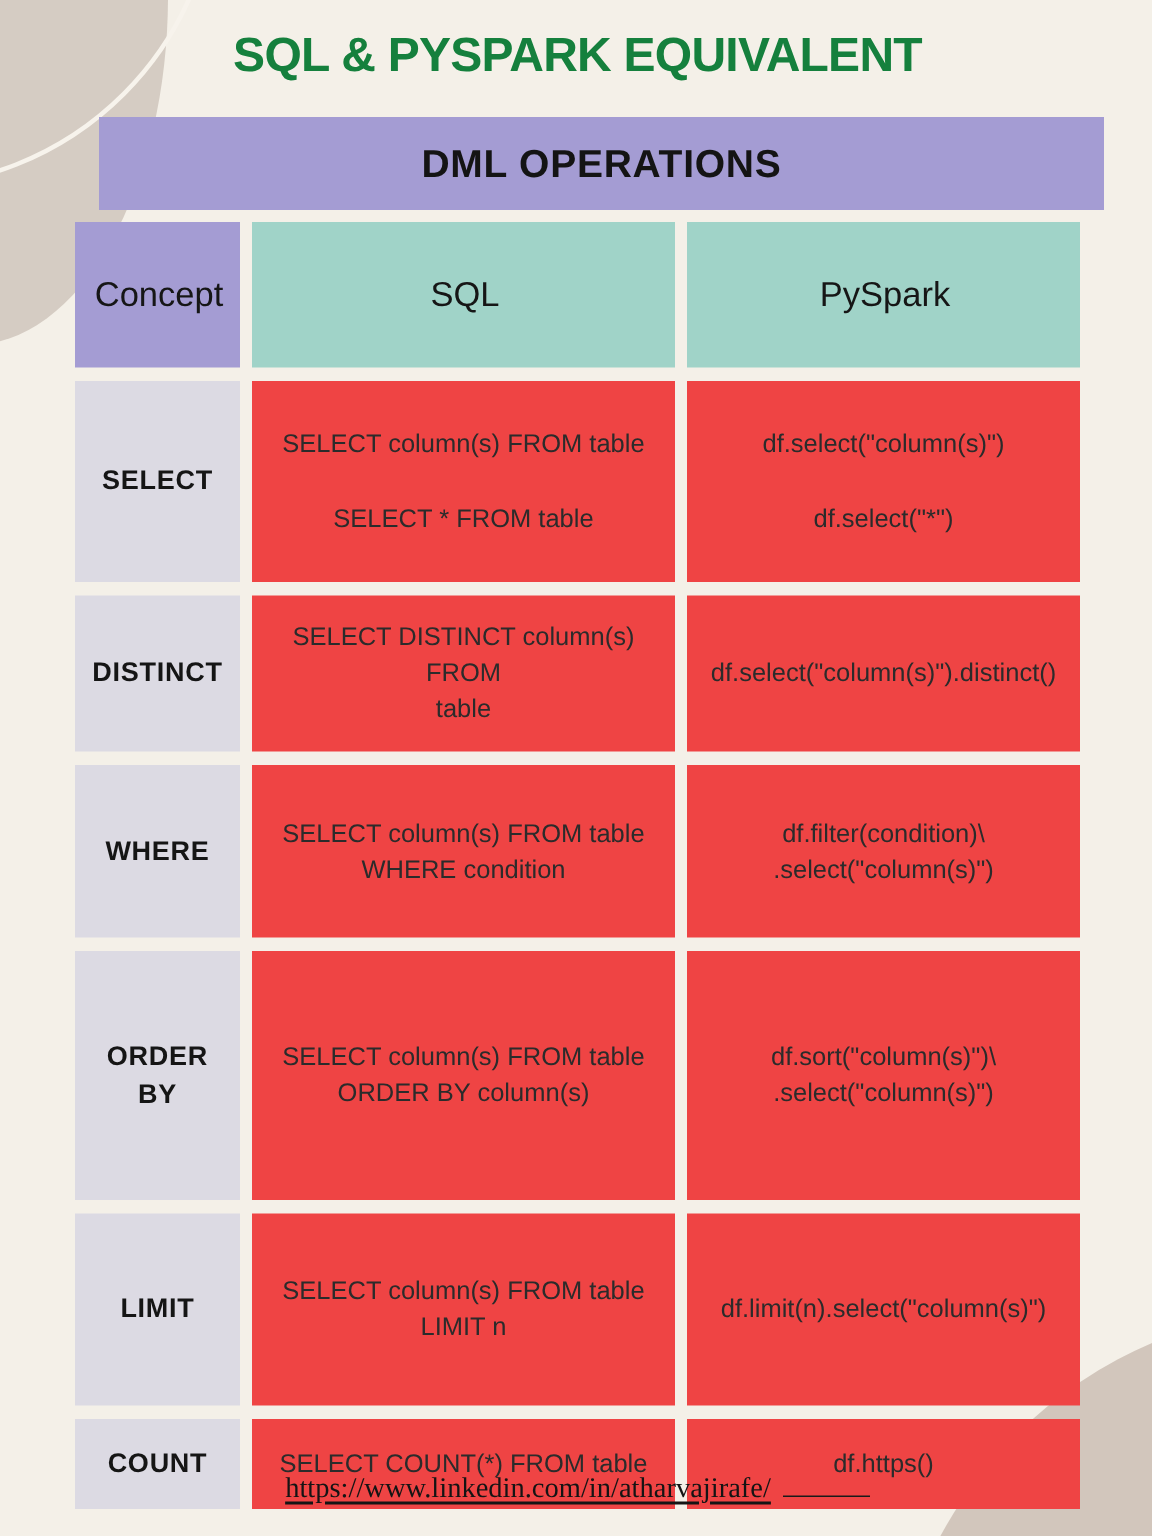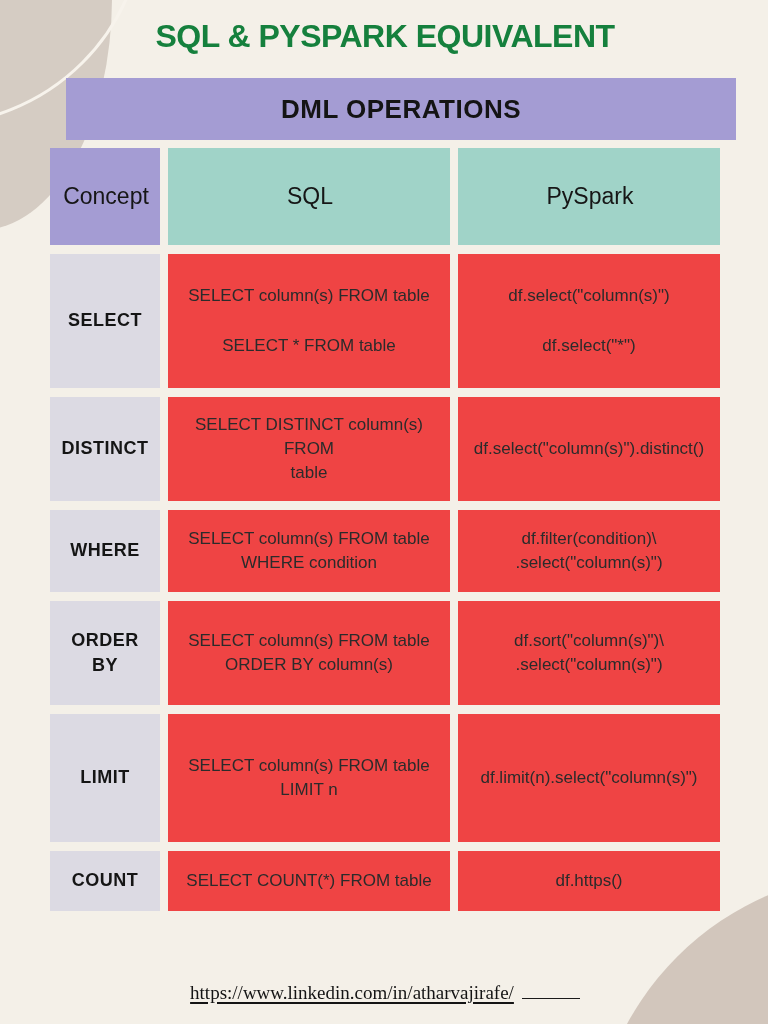--- a/index.html
+++ b/index.html
@@ -40,22 +40,22 @@
     text-align:center;padding:4px 10px;box-sizing:border-box;
   }
   .hc{font-size:23px;font-weight:500;color:#161616;padding-left:12px;}
   .concept-h{background:#a49cd3;}
   .teal-h{background:#a0d3c8;}
   .concept{background:#dcdae3;font-weight:700;font-size:18px;letter-spacing:0.5px;color:#151515;}
   .sql,.pyspark{background:#ef4444;font-size:17px;color:#2b2b2b;}
   .line{line-height:1.4;}
   #tbody .trow:nth-child(1){height:134px;}
   #tbody .trow:nth-child(2){height:104px;}
-  #tbody .trow:nth-child(3){height:82px;}
-  #tbody .trow:nth-child(4){height:104px;}
+  #tbody .trow:nth-child(3){height:115px;}
+  #tbody .trow:nth-child(4){height:166px;}
   #tbody .trow:nth-child(5){height:128px;}
   #tbody .trow:nth-child(6){height:60px;}
   #tbody .trow:nth-child(1) .line + .line{margin-top:26px;}
 
   .footer{
     position:absolute;left:50px;top:982px;width:670px;z-index:2;
     text-align:center;
     font-family:"Liberation Serif", serif;
     font-size:19px;color:#141414;
   }

